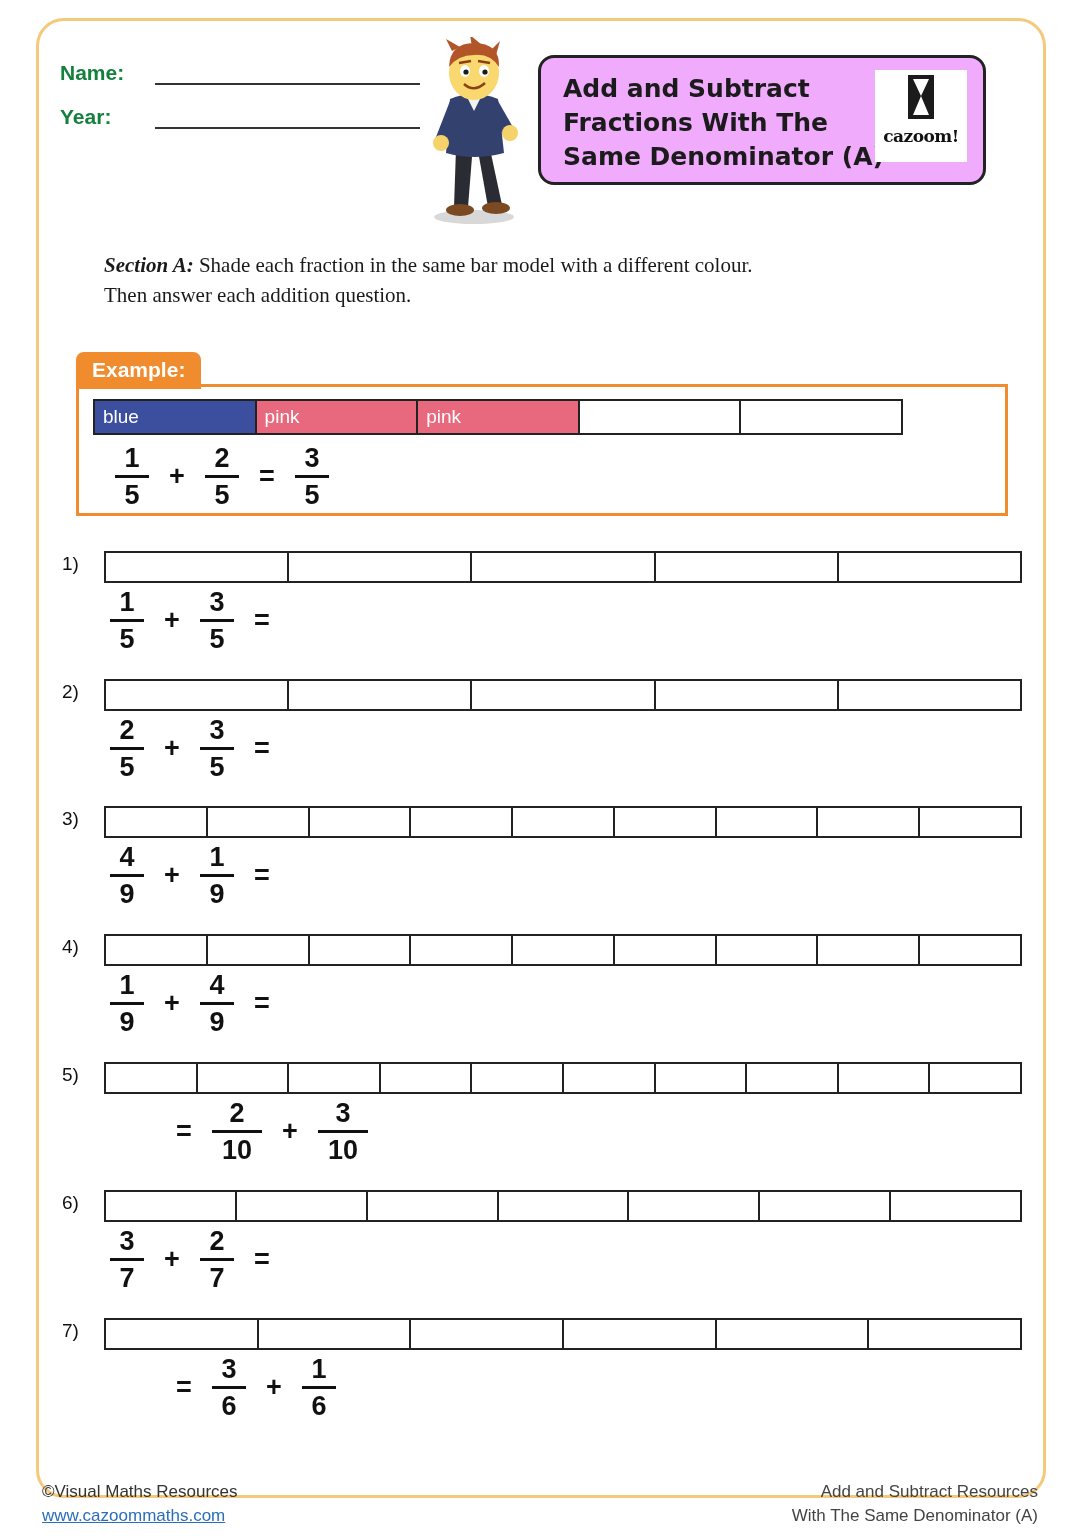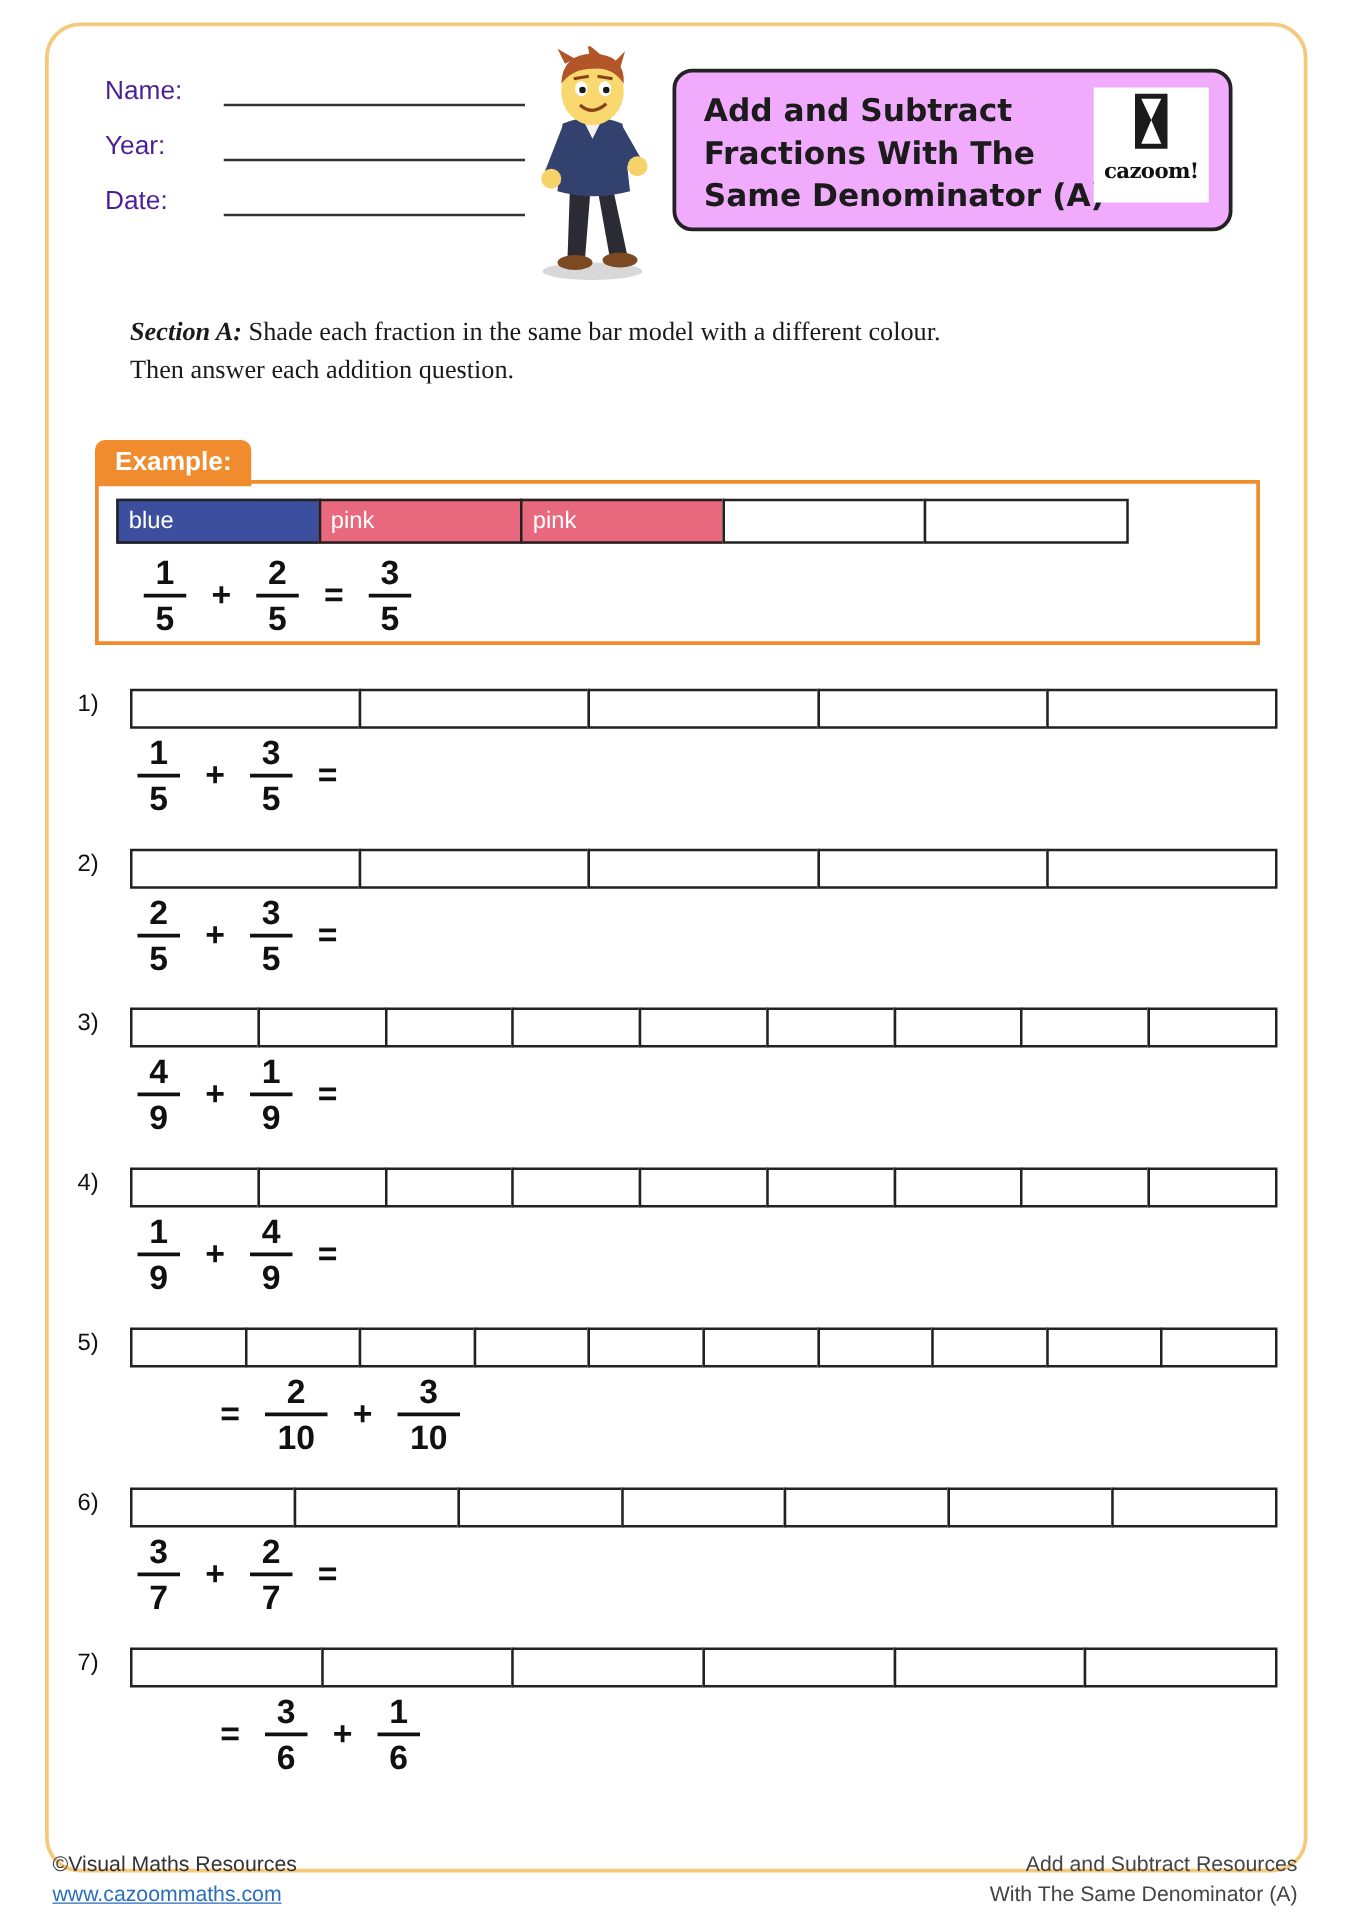--- a/index.html
+++ b/index.html
@@ -40,25 +40,24 @@
     width: 360px;
   }
   .field-row {
     display: flex;
     align-items: flex-end;
     margin-bottom: 14px;
     height: 30px;
   }
   .field-label {
     font-size: 21px;
-    font-weight: normal;
-    color: #4c1d95;
+    font-weight: bold;
+    color: #15803d;
     width: 95px;
     font-family: "Liberation Sans", sans-serif;
-    margin-left: 24px;
   }
   .field-line {
     flex: 1;
     border-bottom: 2px solid #333;
     height: 22px;
   }
 
   .mascot {
     position: absolute;
     left: 350px;
@@ -292,24 +291,20 @@
 
   <div class="namefields">
     <div class="field-row">
       <div class="field-label">Name:</div>
       <div class="field-line"></div>
     </div>
     <div class="field-row">
       <div class="field-label">Year:</div>
       <div class="field-line"></div>
     </div>
-    <div class="field-row">
-      <div class="field-label">Date:</div>
-      <div class="field-line"></div>
-    </div>
   </div>
 
   <div class="mascot">
     <svg width="130" height="190" viewBox="0 0 130 190">
 
       <ellipse cx="64" cy="180" rx="40" ry="7" fill="#d8d8d8"></ellipse>
 
       <path d="M46 112 L44 170 L58 170 L62 120 Z" fill="#2b2b33"></path>
       <path d="M68 114 L78 170 L92 168 L80 112 Z" fill="#2b2b33"></path>
 

